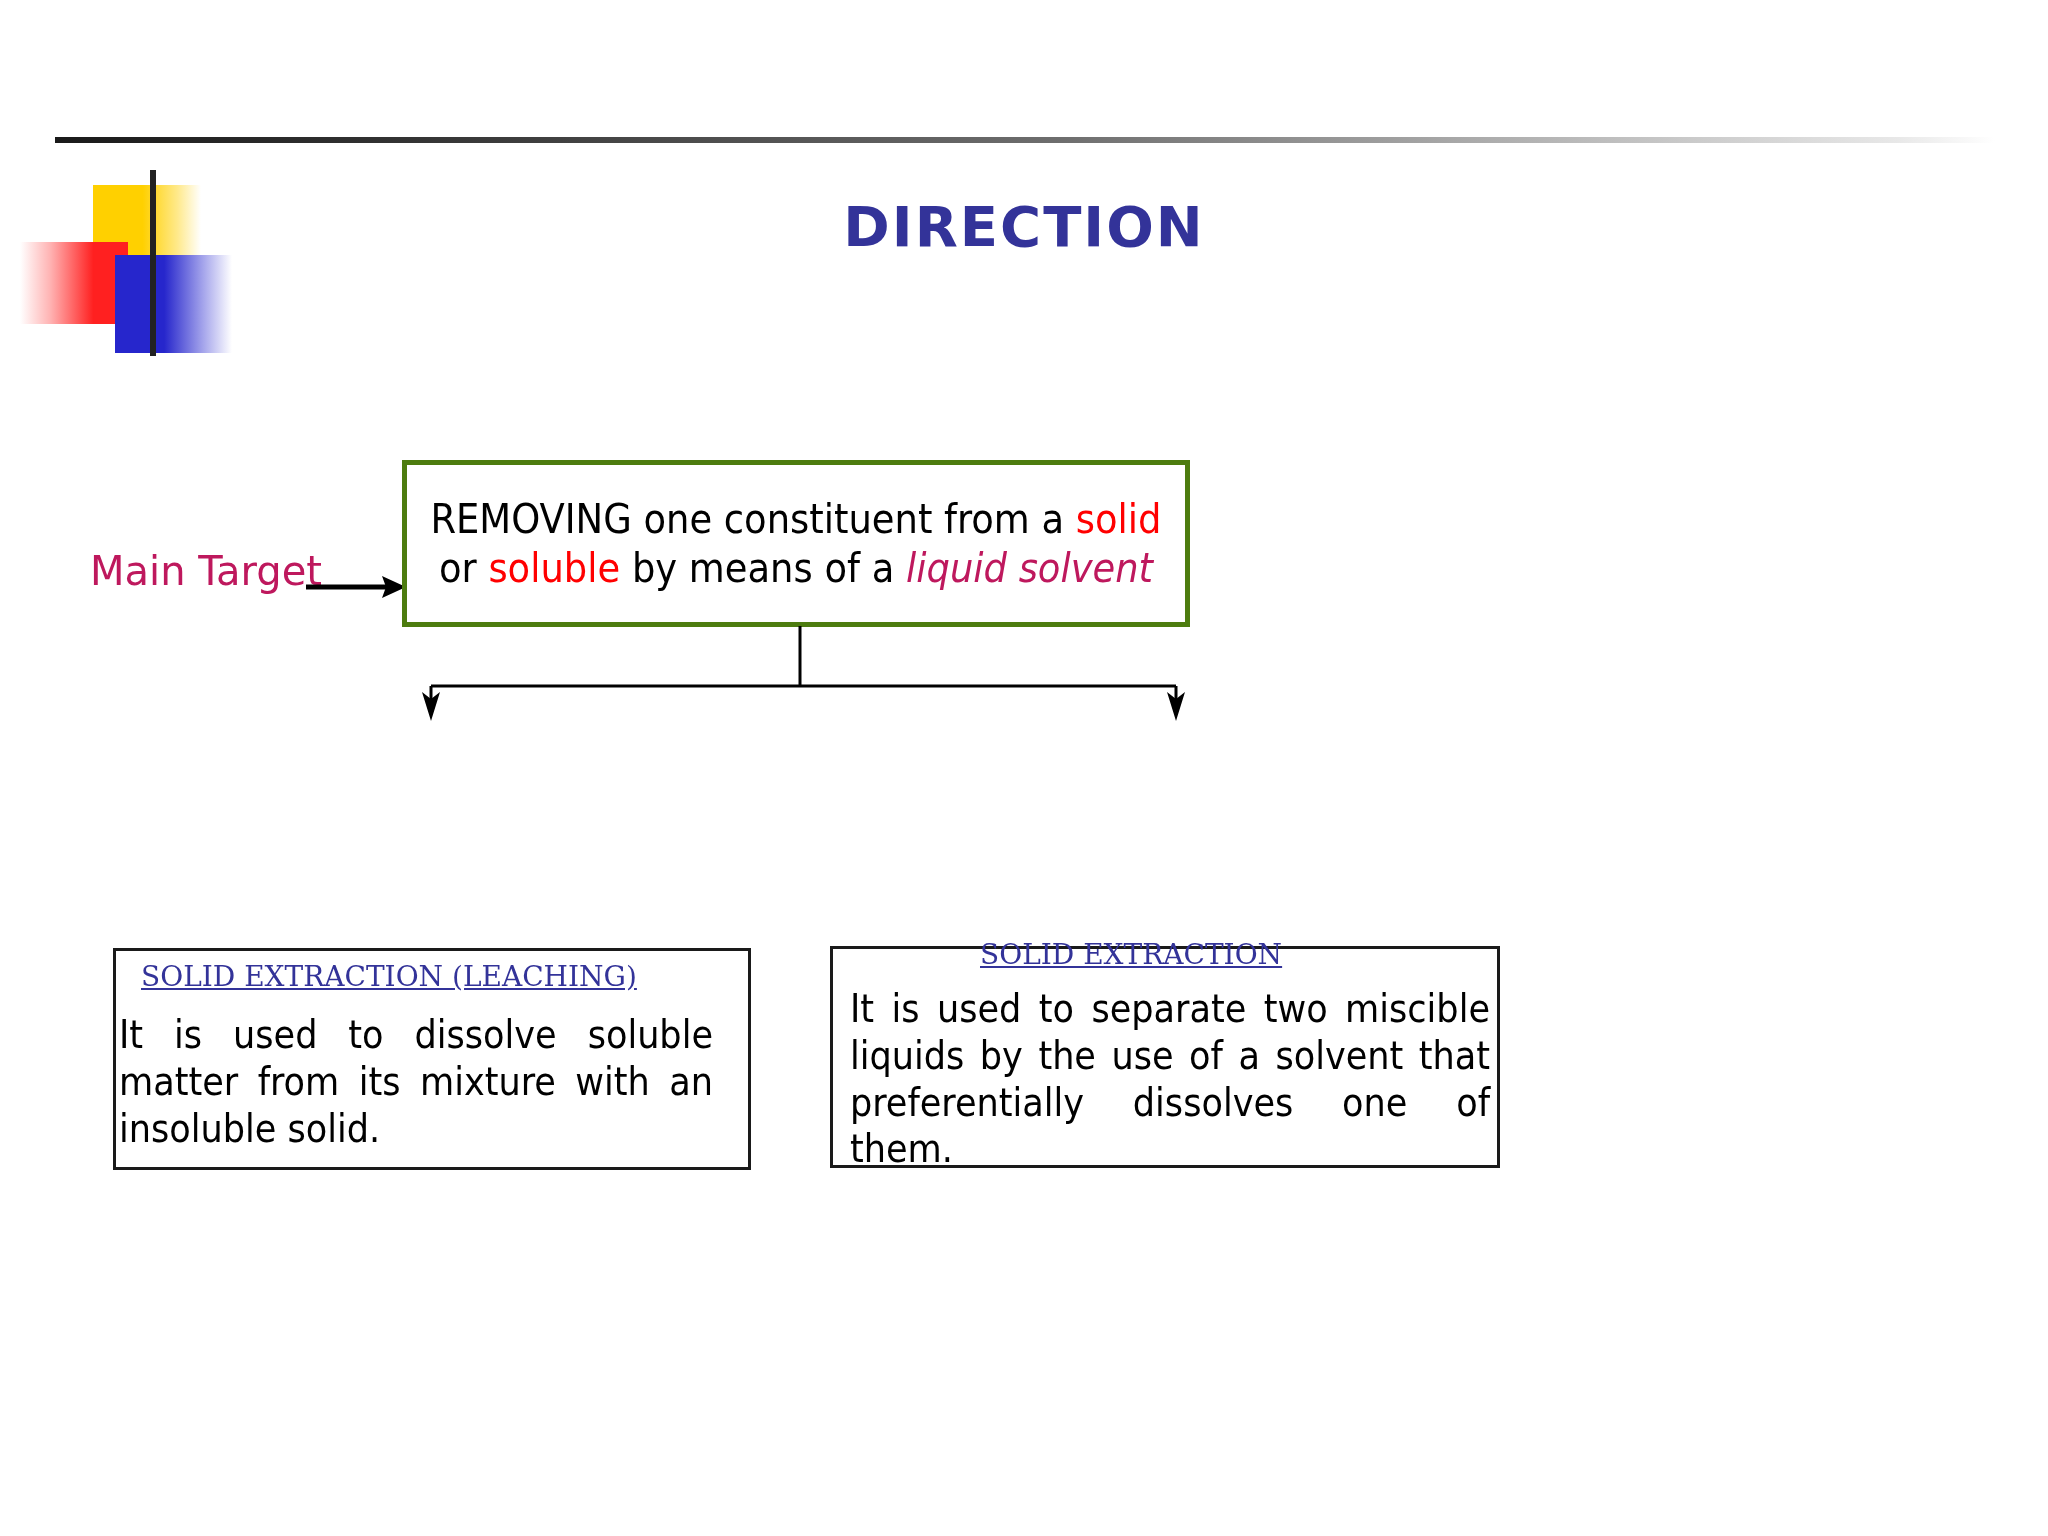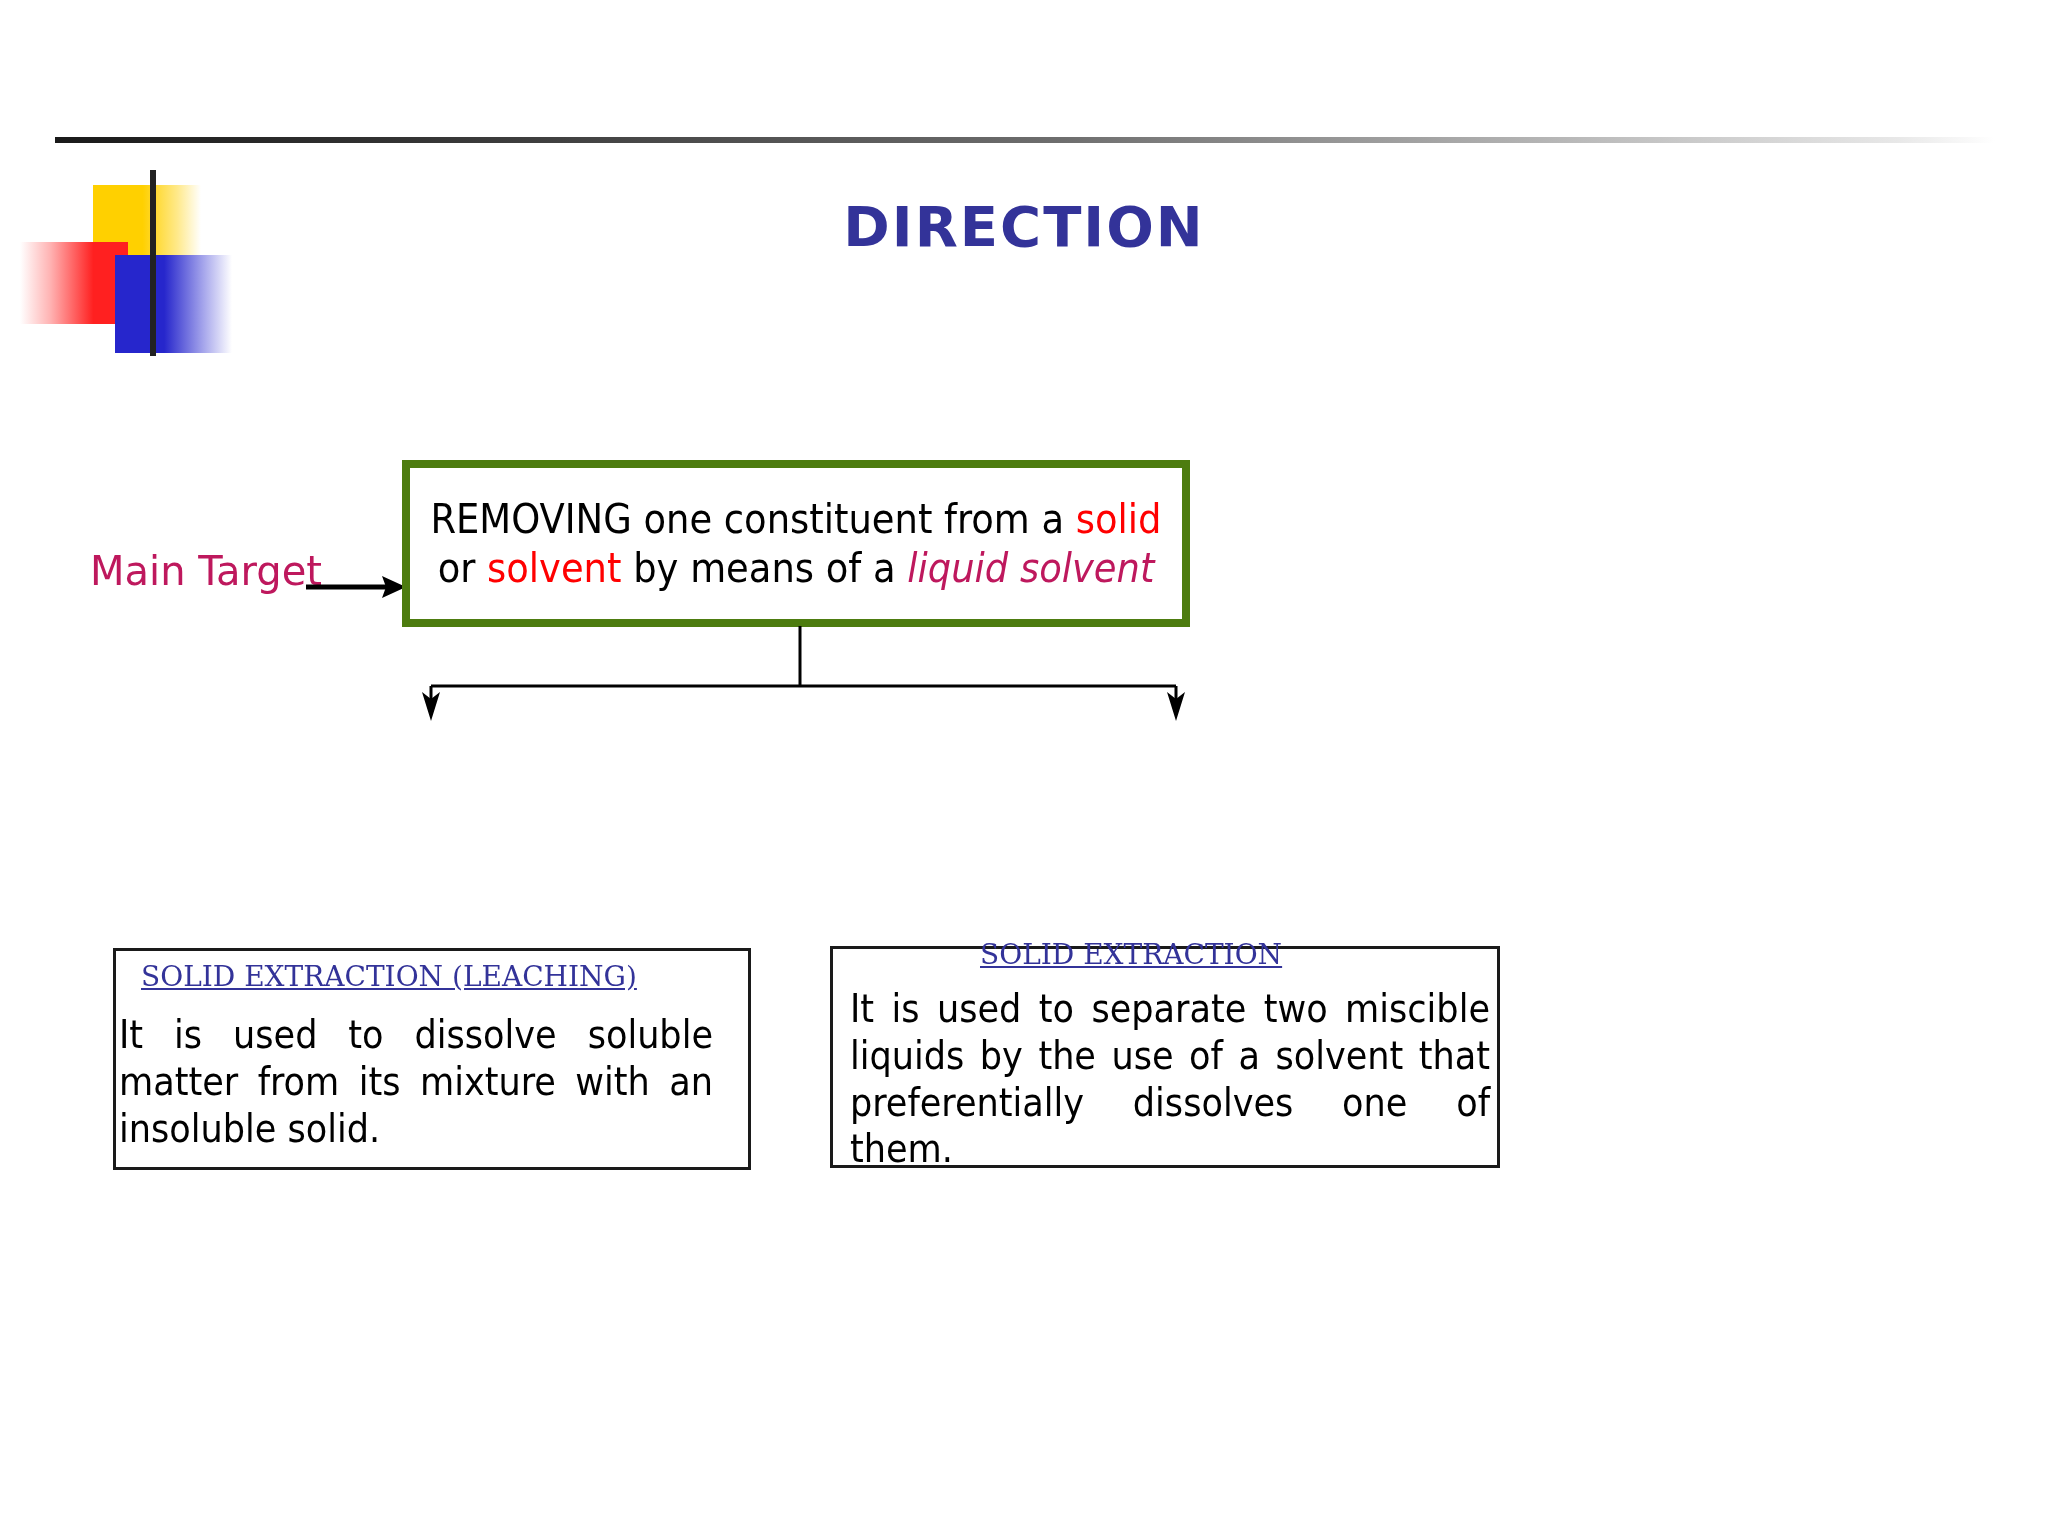--- a/index.html
+++ b/index.html
@@ -98,21 +98,21 @@
     height: 30px;
   }
 
   
   #main-box {
     position: absolute;
     left: 402px;
     top: 460px;
     width: 788px;
     height: 167px;
-    border: 8px solid #4d7c0f;
+    border: 5px solid #4d7c0f;
     box-sizing: border-box;
     display: flex;
     align-items: center;
     justify-content: center;
   }
   #main-box-text {
     font-family: "DejaVu Sans Condensed", "DejaVu Sans", sans-serif;
     font-size: 41px;
     line-height: 1.18;
     text-align: center;
@@ -203,21 +203,21 @@
 <div id="main-target-label">Main Target</div>
 
 <svg id="main-target-arrow" viewBox="0 0 100 30">
   <line x1="0" y1="15" x2="88" y2="15" stroke="#000000" stroke-width="5"></line>
   <polygon points="100,15 76,4 80,15 76,26" fill="#000000"></polygon>
 </svg>
 
 <div id="main-box">
   <div id="main-box-text">
     <span>REMOVING one constituent from a </span><span class="hl-red">solid</span><br>
-    <span>or </span><span class="hl-red">solvent</span><span> by means of a </span><span class="hl-green-it">liquid solvent</span>
+    <span>or </span><span class="hl-red">soluble</span><span> by means of a </span><span class="hl-green-it">liquid solvent</span>
   </div>
 </div>
 
 <svg id="connector" viewBox="0 0 800 300">
 
   <line x1="400" y1="0" x2="400" y2="60" stroke="#000000" stroke-width="3"></line>
 
   <line x1="31" y1="60" x2="776" y2="60" stroke="#000000" stroke-width="3"></line>
 
   <line x1="31" y1="60" x2="31" y2="78" stroke="#000000" stroke-width="3"></line>

